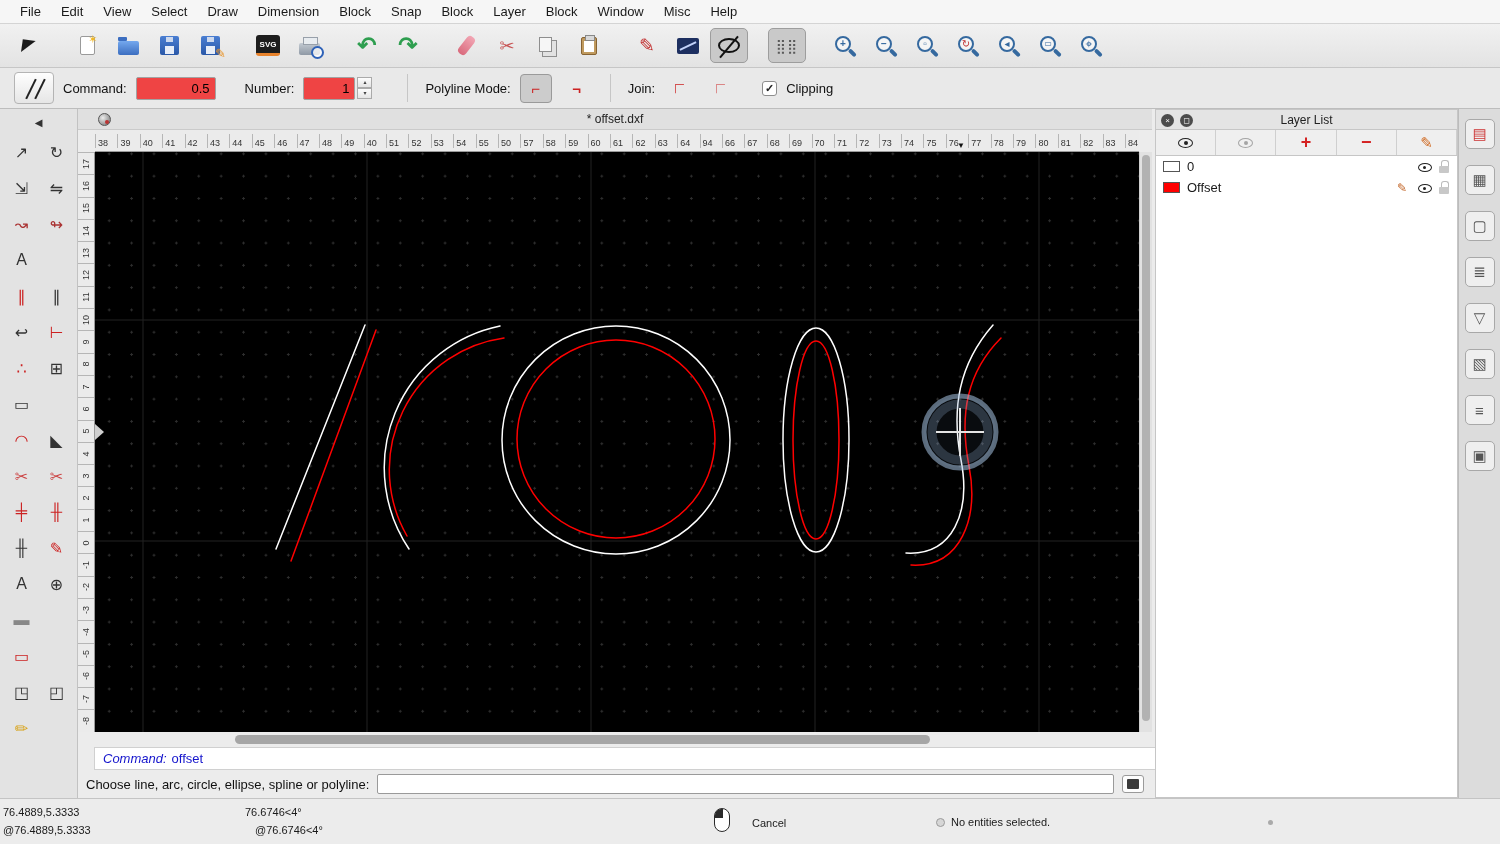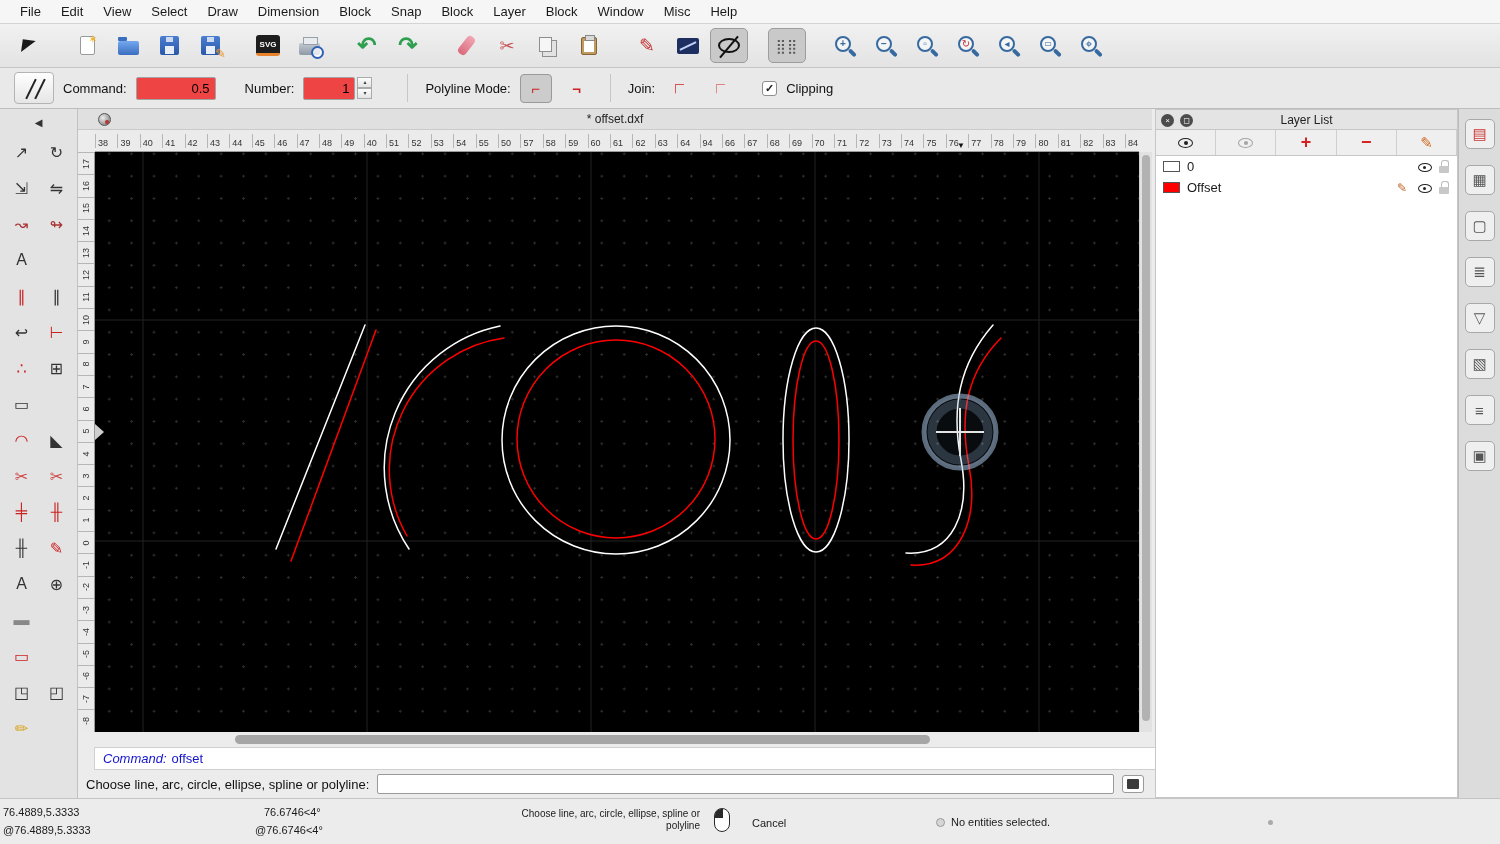--- a/index.html
+++ b/index.html
@@ -150,21 +150,21 @@
   .lockicon::after { content:""; position:absolute; bottom:0; left:0; width:10px; height:7px; background:#c8c8c8; border-radius:1px; }
 
   
   .dock { position:absolute; left:1458px; top:109px; width:42px; height:689px; background:#dcdcdc; border-left:1px solid #bcbcbc; padding-top:10px; }
   .dockbtn { width:30px; height:30px; margin:0 auto 16px; background:#efefef; border:1px solid #a8a8a8; border-radius:5px; display:flex; align-items:center; justify-content:center; font-size:15px; }
 
   
   .statusbar { position:absolute; left:0; top:798px; width:1500px; height:46px; background:#ececec; border-top:1px solid #c4c4c4; font-size:11px; color:#1a1a1a; }
   .sb-abs { position:absolute; left:3px; top:7px; }
   .sb-rel { position:absolute; left:3px; top:25px; }
-  .sb-abspolar { position:absolute; left:264px; top:7px; }
+  .sb-abspolar { position:absolute; left:245px; top:7px; }
   .sb-relpolar { position:absolute; left:255px; top:25px; }
   .sb-hint { position:absolute; left:455px; top:9px; width:245px; text-align:right; font-size:10px; line-height:12px; }
   .mouse { position:absolute; left:714px; top:808px; width:16px; height:24px; border:1.5px solid #2a2a2a; border-radius:8px; background:#fff; }
   .mouse::before { content:""; position:absolute; left:0; top:0; width:7px; height:9px; background:#2a2a2a; border-radius:6px 0 0 0; }
   .mouse::after { content:""; position:absolute; left:6.5px; top:0; width:1.5px; height:9px; background:#2a2a2a; }
   .sb-cancel { position:absolute; left:752px; top:817px; }
   .sel-ind { position:absolute; left:936px; top:818px; width:9px; height:9px; border:1px solid #9a9a9a; border-radius:50%; background:#d6d6d6; }
   .sb-selection { position:absolute; left:951px; top:816px; }
   .sb-dot { position:absolute; left:1268px; top:820px; width:5px; height:5px; border-radius:50%; background:#aaa; }
 </style>
@@ -636,22 +636,18 @@
     <div class="dockbtn" style="color: rgb(85, 85, 85);">≡</div>
 
     <div class="dockbtn" style="color: rgb(85, 85, 85);">▣</div>
   </div>
 
 <div class="statusbar">
   <div class="sb-abs">76.4889,5.3333</div>
   <div class="sb-rel">@76.4889,5.3333</div>
   <div class="sb-abspolar">76.6746&lt;4°</div>
   <div class="sb-relpolar">@76.6746&lt;4°</div>
-  <div class="sb-hint">
-    <div>Choose line, arc, circle, ellipse, spline or</div>
-    <div>polyline</div>
-  </div>
 </div>
 <div class="mouse"></div>
 <div class="sb-cancel" style="position:absolute; font-size:11px;">Cancel</div>
 <div class="sel-ind"></div>
 <div class="sb-selection" style="position:absolute; font-size:11px;">No entities selected.</div>
 <div class="sb-dot"></div>
 
 </body></html>

